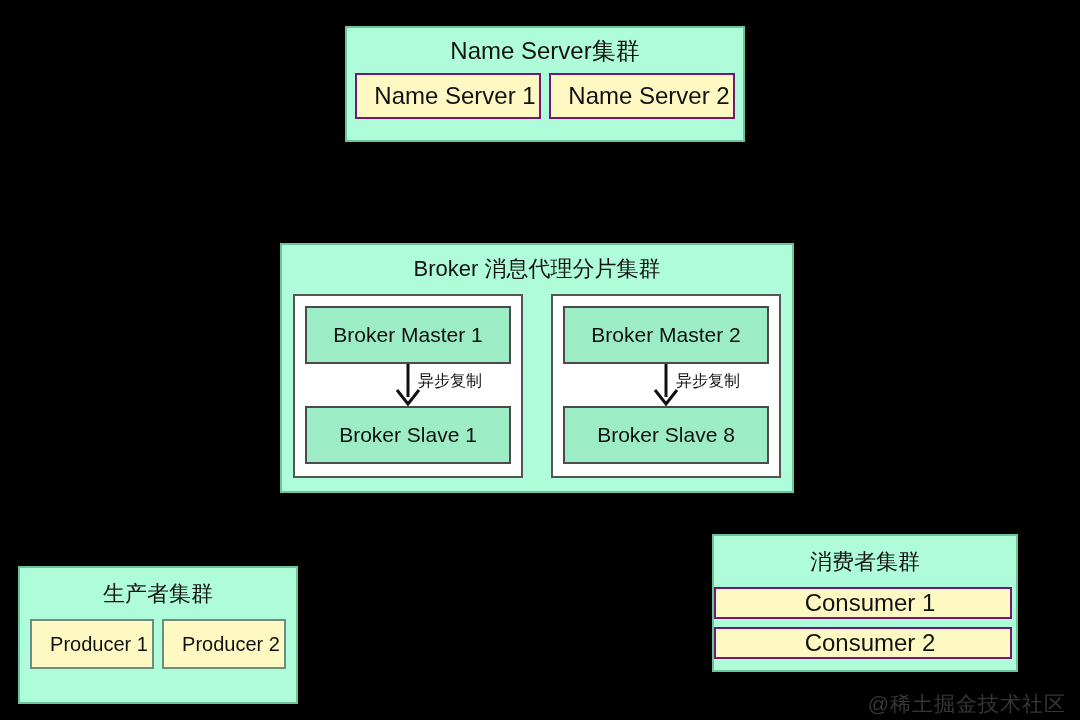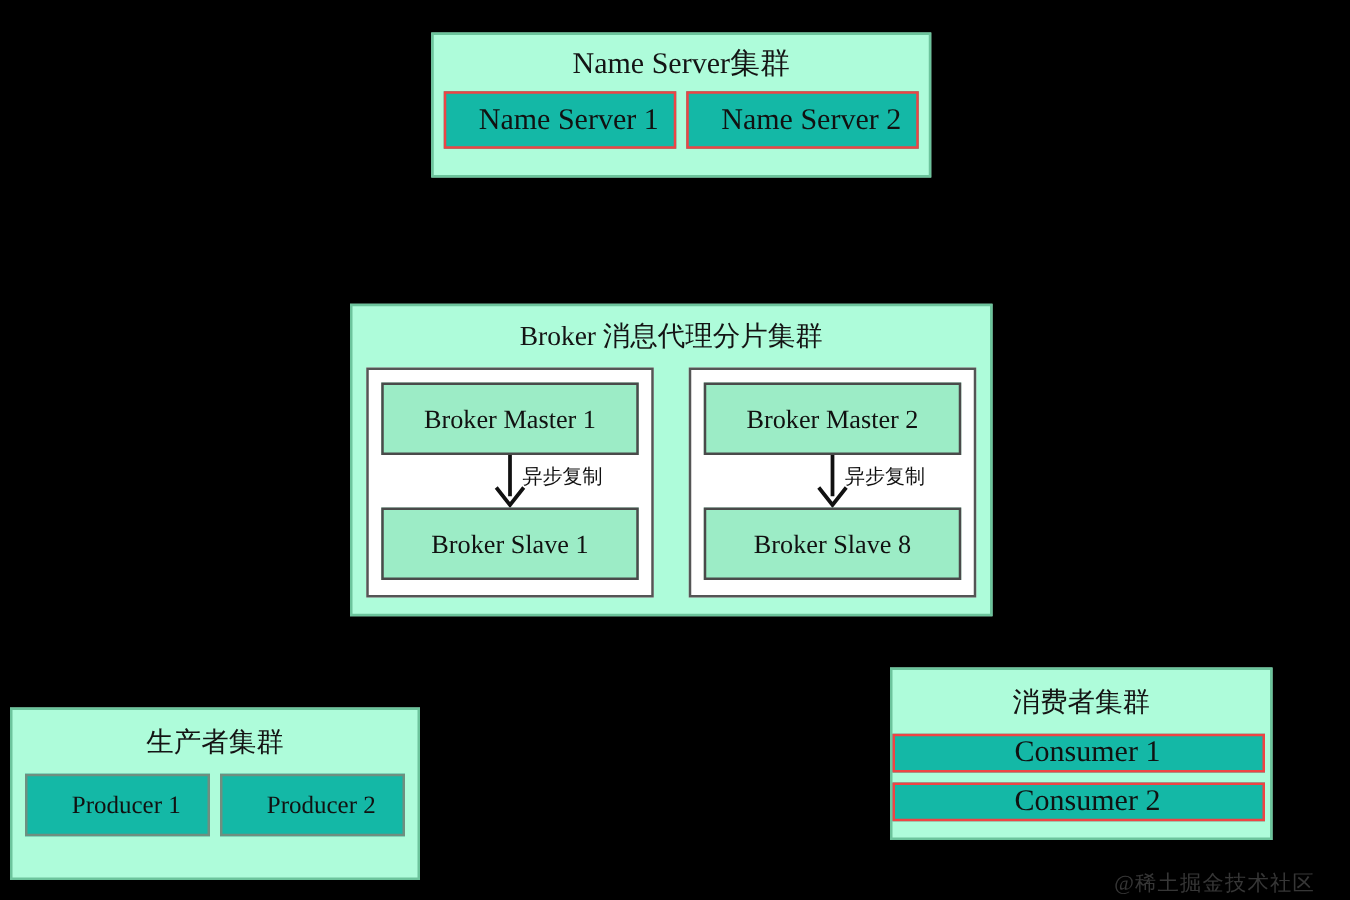--- a/index.html
+++ b/index.html
@@ -15,21 +15,20 @@
     font-family: "Liberation Sans", "DejaVu Sans", sans-serif;
     color: #111111;
   }
 
   .canvas {
     position: absolute;
     left: 0; top: 0;
     width: 1080px;
     height: 720px;
     background: #000000;
-    font-family: Liberation Serif, serif;
   }
 
   
   .cluster {
     position: absolute;
     background: #aefcda;
     border: 2px solid #6cc49c;
     box-sizing: border-box;
   }
   .cluster-title {
@@ -40,22 +39,22 @@
     white-space: nowrap;
   }
 
   
   .node-row {
     display: flex;
     gap: 8px;
     align-items: stretch;
   }
   .node {
-    background: #14b8a6;
-    border: 2px solid #ef4444;
+    background: #fef9c3;
+    border: 2px solid #701a75;
     box-sizing: border-box;
     display: flex;
     align-items: center;
     justify-content: center;
     text-align: center;
     color: #111111;
     white-space: nowrap;
     padding-left: 14px;
   }
   .node.soft-border { border-color: #6e8f80; }
@@ -133,23 +132,23 @@
     left: 50%;
     top: 7px;
     margin-left: 10px;
     font-size: 16px;
     color: #111111;
     white-space: nowrap;
   }
 
   
   #producer-cluster {
-    left: 8px;
+    left: 18px;
     top: 566px;
-    width: 328px;
+    width: 280px;
     height: 138px;
   }
   #producer-cluster .cluster-title {
     margin-top: 14px;
     font-size: 22px;
   }
   #producer-cluster .node-row {
     margin: 13px 10px 0 10px;
   }
   #producer-cluster .node {
@@ -175,23 +174,23 @@
   }
   #consumer-cluster .node {
     height: 52px;
     font-size: 24px;
     flex: 1 1 0;
   }
 
   
   #watermark {
     position: absolute;
-    right: 28px;
+    right: 14px;
     bottom: 2px;
-    font-size: 17px;
+    font-size: 21px;
     color: rgba(180, 180, 180, 0.30);
     white-space: nowrap;
     letter-spacing: 1px;
     pointer-events: none;
   }
 </style>
 </head>
 <body>
 
 <div class="canvas">

